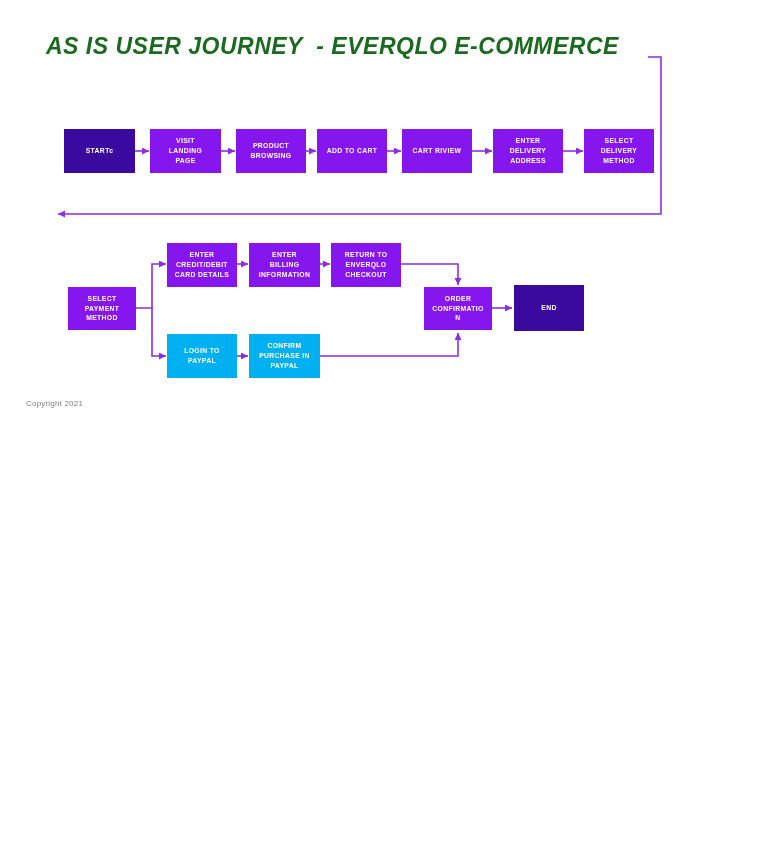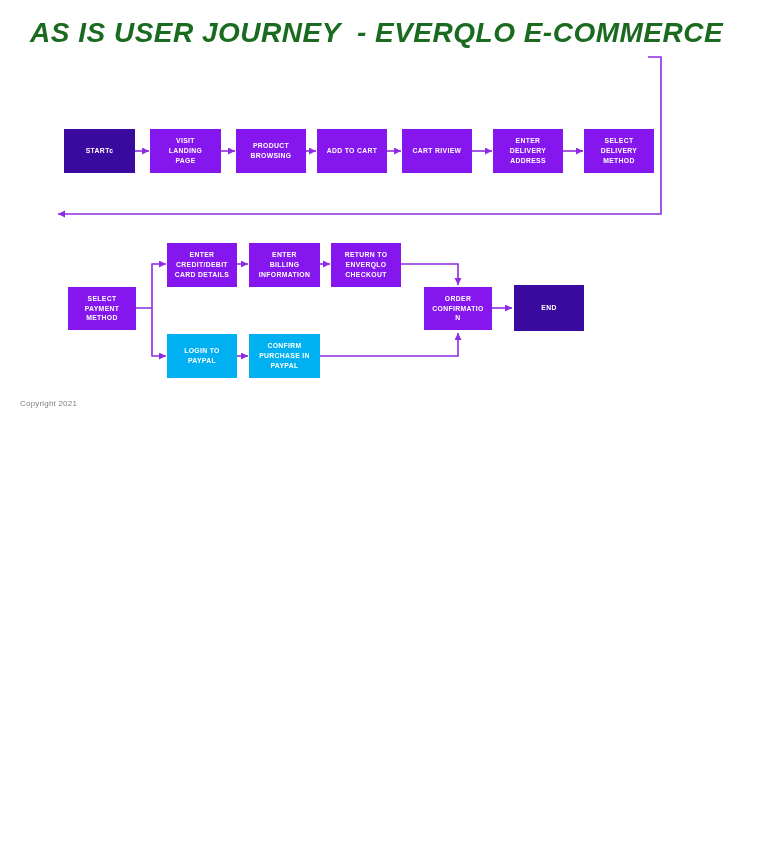--- a/index.html
+++ b/index.html
@@ -6,22 +6,22 @@
   .canvas{
     position:relative;
     width:768px;height:866px;
     background:#ffffff;
     overflow:hidden;
     font-family:"Liberation Sans", sans-serif;
   }
   .title{
     position:absolute;
     left:30px;top:17px;
-    margin:0;
-    font-size:28px;
+    margin:16px;
+    font-size:23px;
     font-style:italic;
     font-weight:600;
     letter-spacing:0.5px;
     white-space:pre;
   }
   #connector-layer{
     position:absolute;left:0;top:0;
     width:768px;height:866px;
   }
   .node{
@@ -33,21 +33,21 @@
     color:#ffffff;
     font-size:6.8px;
     font-weight:bold;
     letter-spacing:0.35px;
     line-height:1.45;
     white-space:pre-line;
     box-sizing:border-box;
   }
   .copyright{
     position:absolute;
-    left:20px;top:399px;
+    left:26px;top:399px;
     font-size:8px;
     letter-spacing:0.2px;
   }
 </style>
 </head>
 <body>
 
 <div class="canvas">
   <h1 class="title" style="color: rgb(26, 107, 31);">AS IS USER JOURNEY  - EVERQLO E-COMMERCE</h1>
   <svg id="connector-layer" viewBox="0 0 768 866" xmlns="http://www.w3.org/2000/svg">

